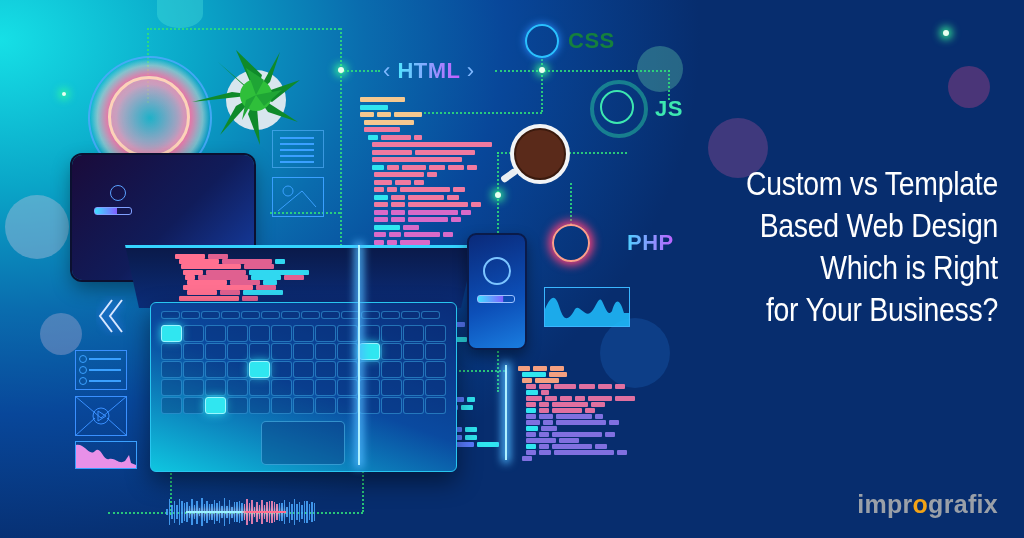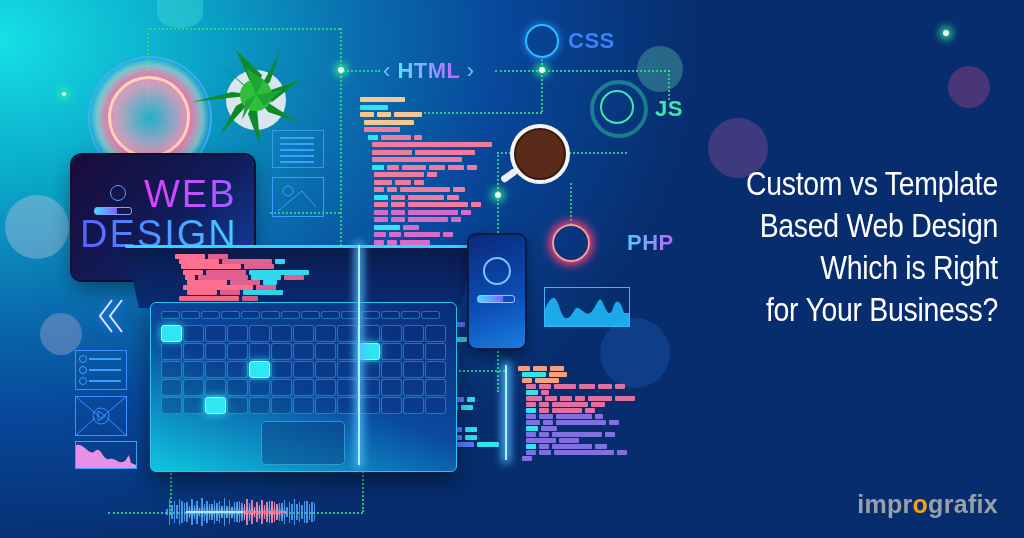--- a/index.html
+++ b/index.html
@@ -101,21 +101,21 @@
   <path d="M6 34 L30 14 L44 30" fill="none" stroke="#3aa0ff"></path>
 </svg>
 
 <div class="tag" style="left:383px;top:58px;">
   <span style="color:#7fb8ff;font-weight:400;">‹</span>
   <span style="background:linear-gradient(90deg,#4fe6ff,#c85cff);-webkit-background-clip:text;background-clip:text;color:transparent;">HTML</span>
   <span style="color:#7fb8ff;font-weight:400;">›</span>
 </div>
 
 <div class="ring" style="left:525px;top:24px;width:30px;height:30px;border:2px solid #2ac0ff;box-shadow:0 0 8px #2a8cff;"></div>
-<div class="tag" style="left:568px;top:28px;color:#3b82f6;">CSS</div>
+<div class="tag" style="left:568px;top:28px;color:#15803d;">CSS</div>
 
 <div class="ring" style="left:590px;top:80px;width:50px;height:50px;border:4px solid rgba(40,200,160,.5);"></div>
 <div class="ring" style="left:600px;top:90px;width:30px;height:30px;border:2px solid #3de8b0;"></div>
 <div class="tag" style="left:655px;top:96px;color:#3de8b0;">JS</div>
 
 <svg class="abs" style="left:498px;top:120px;" width="72" height="72" viewBox="0 0 72 72">
   <rect x="2" y="52" width="18" height="7" rx="3" fill="#eaeef2" transform="rotate(-35 11 55)"></rect>
   <circle cx="42" cy="34" r="30" fill="#f2f4f6"></circle>
   <circle cx="42" cy="34" r="25" fill="#5a2a1a"></circle>
   <circle cx="42" cy="34" r="25" fill="none" stroke="#3a1a0e" stroke-width="2"></circle>
@@ -318,22 +318,20 @@
     <div class="code-bar" style="left: 77px; top: 78px; width: 12px; background: rgb(128, 112, 224);"></div>
     <div class="code-bar" style="left: 8px; top: 84px; width: 10px; background: rgb(128, 112, 224);"></div>
     <div class="code-bar" style="left: 21px; top: 84px; width: 12px; background: rgb(128, 112, 224);"></div>
     <div class="code-bar" style="left: 36px; top: 84px; width: 60px; background: rgb(128, 112, 224);"></div>
     <div class="code-bar" style="left: 99px; top: 84px; width: 10px; background: rgb(128, 112, 224);"></div>
     <div class="code-bar" style="left: 4px; top: 90px; width: 10px; background: rgb(128, 112, 224);"></div>
   </div>
 <div class="vline" style="left:505px;top:365px;width:2px;height:95px;"></div>
 
 <div class="tablet">
-  <div class="tablet-text" style="left:72px;top:18px;background:linear-gradient(90deg,#e040ff,#a060ff);-webkit-background-clip:text;background-clip:text;color:transparent;">WEB</div>
-  <div class="tablet-text" style="left:8px;top:58px;background:linear-gradient(90deg,#5a60ff,#40d0ff);-webkit-background-clip:text;background-clip:text;color:transparent;">DESIGN</div>
   <div style="position:absolute;left:38px;top:30px;width:14px;height:14px;border:1px solid #5aa0ff;border-radius:50%;"></div>
   <div style="position:absolute;left:22px;top:52px;width:36px;height:6px;border:1px solid #80a0ff;border-radius:3px;background:linear-gradient(90deg,#40e0ff 0%,#8060ff 60%,transparent 61%);"></div>
 </div>
 
 <div class="laptop-screen">
   <div id="screen-code" class="abs" style="left:50px;top:6px;width:170px;height:48px;">
       <div class="code-bar" style="left: 0px; top: 0px; width: 30px; background: rgb(255, 112, 144);"></div>
       <div class="code-bar" style="left: 33px; top: 0px; width: 20px; background: rgb(224, 96, 144);"></div>
       <div class="code-bar" style="left: 4px; top: 5.2px; width: 40px; background: rgb(255, 112, 144);"></div>
       <div class="code-bar" style="left: 47px; top: 5.2px; width: 50px; background: rgb(224, 96, 144);"></div>

